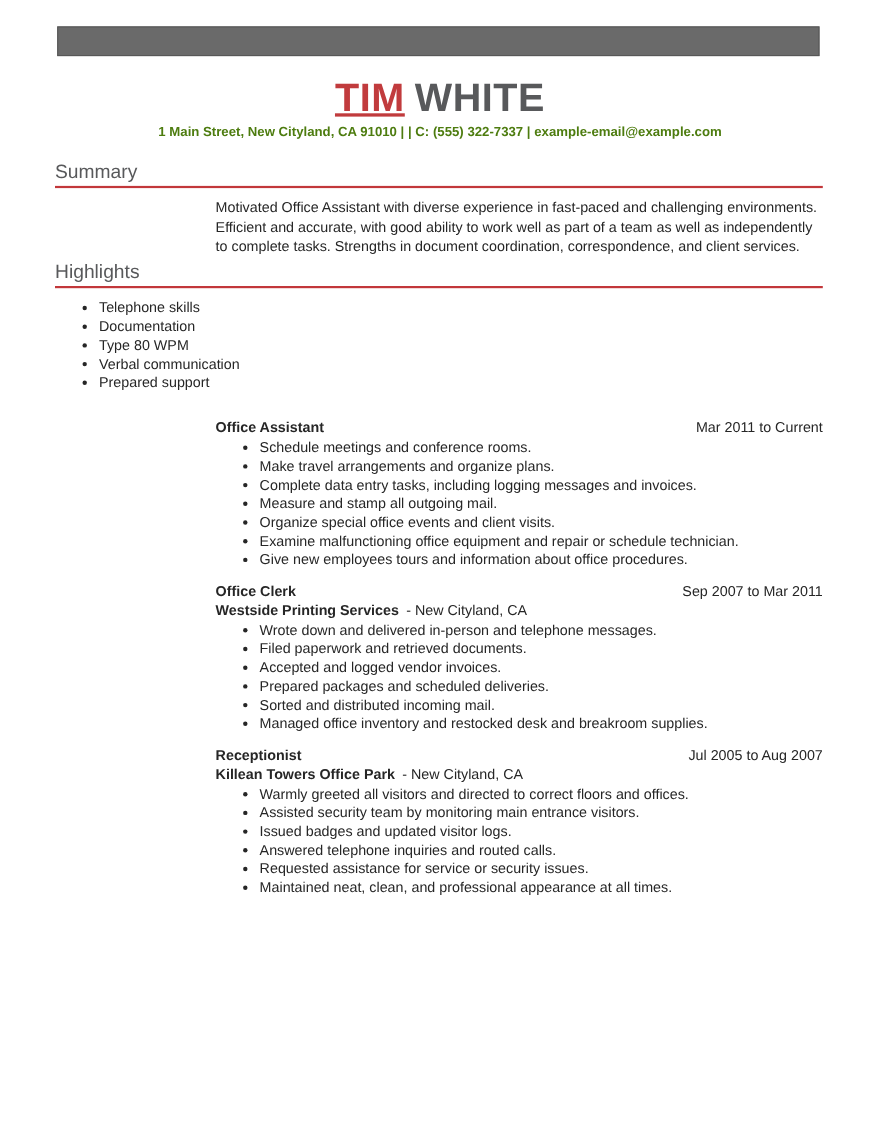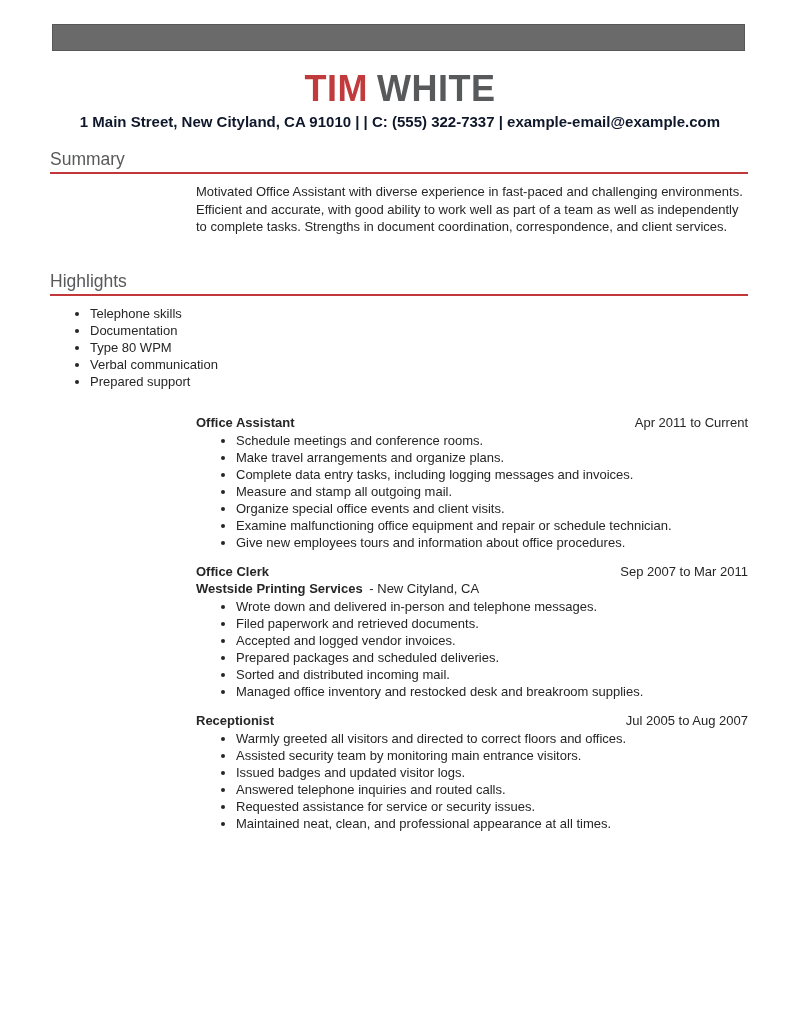--- a/index.html
+++ b/index.html
@@ -21,40 +21,40 @@
   }
   .name {
     text-align: center;
     margin: 20px 0 4px 0;
     font-size: 36px;
     font-weight: bold;
     letter-spacing: 0.5px;
     color: #58595b;
     line-height: 1.0;
   }
-  .name .first { color: #c13b3d; margin-right: 9px; }
+  .name .first { color: #c13b3d; margin-right: 9px; text-decoration: underline; }
   .contact {
     text-align: center;
-    font-size: 15px;
+    font-size: 12px;
     font-weight: bold;
-    color: #0f172a;
+    color: #4d7c0f;
     margin-top: 6px;
   }
   .section { margin: 0 52px 0 50px; }
   .section-heading {
     font-size: 17.5px;
     font-weight: normal;
     color: #58595b;
     margin: 0;
     padding-bottom: 3px;
     border-bottom: 2px solid #c2373a;
     line-height: 1.15;
   }
   .sec-summary { margin-top: 19px; }
-  .sec-highlights { margin-top: 35px; }
+  .sec-highlights { margin-top: 4px; }
   .sec-experience { margin-top: 24px; }
 
   .summary-text {
     margin: 9px 0 0 146px;
     font-size: 13px;
     line-height: 17.5px;
   }
 
   .hl-cols { display: flex; margin-top: 9px; }
   ul.dotlist {
@@ -110,21 +110,21 @@
           <li>Prepared support</li>
         </ul>
     </div>
   </div>
 
   <div class="section sec-experience">
 
     <div class="job">
       <div class="job-head">
         <span class="job-title">Office Assistant</span>
-        <span class="job-dates">Apr 2011 to Current</span>
+        <span class="job-dates">Mar 2011 to Current</span>
       </div>
       <ul class="dotlist">
           <li>Schedule meetings and conference rooms.</li>
           <li>Make travel arrangements and organize plans.</li>
           <li>Complete data entry tasks, including logging messages and invoices.</li>
           <li>Measure and stamp all outgoing mail.</li>
           <li>Organize special office events and client visits.</li>
           <li>Examine malfunctioning office equipment and repair or schedule technician.</li>
           <li>Give new employees tours and information about office procedures.</li>
         </ul>
@@ -147,20 +147,24 @@
           <li>Sorted and distributed incoming mail.</li>
           <li>Managed office inventory and restocked desk and breakroom supplies.</li>
         </ul>
     </div>
 
     <div class="job">
       <div class="job-head">
         <span class="job-title">Receptionist</span>
         <span class="job-dates">Jul 2005 to Aug 2007</span>
       </div>
+      <div class="job-company">
+        <span class="company">Killean Towers Office Park</span>
+        <span class="location">- New Cityland, CA</span>
+      </div>
       <ul class="dotlist">
           <li>Warmly greeted all visitors and directed to correct floors and offices.</li>
           <li>Assisted security team by monitoring main entrance visitors.</li>
           <li>Issued badges and updated visitor logs.</li>
           <li>Answered telephone inquiries and routed calls.</li>
           <li>Requested assistance for service or security issues.</li>
           <li>Maintained neat, clean, and professional appearance at all times.</li>
         </ul>
     </div>
   </div>

